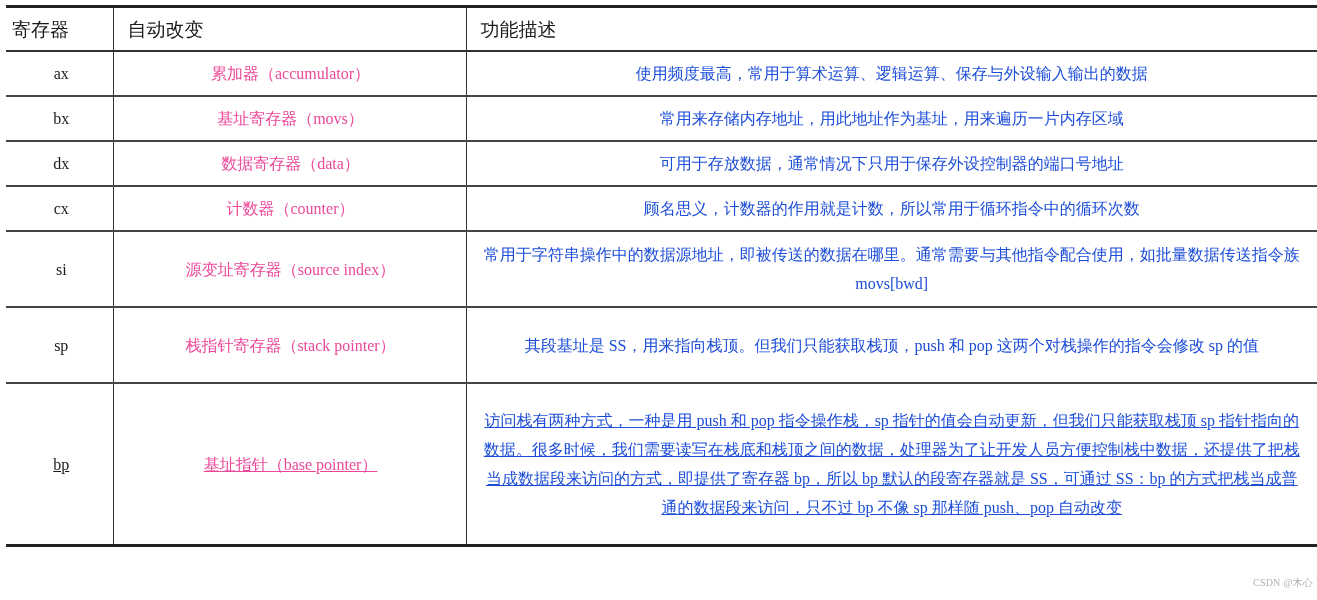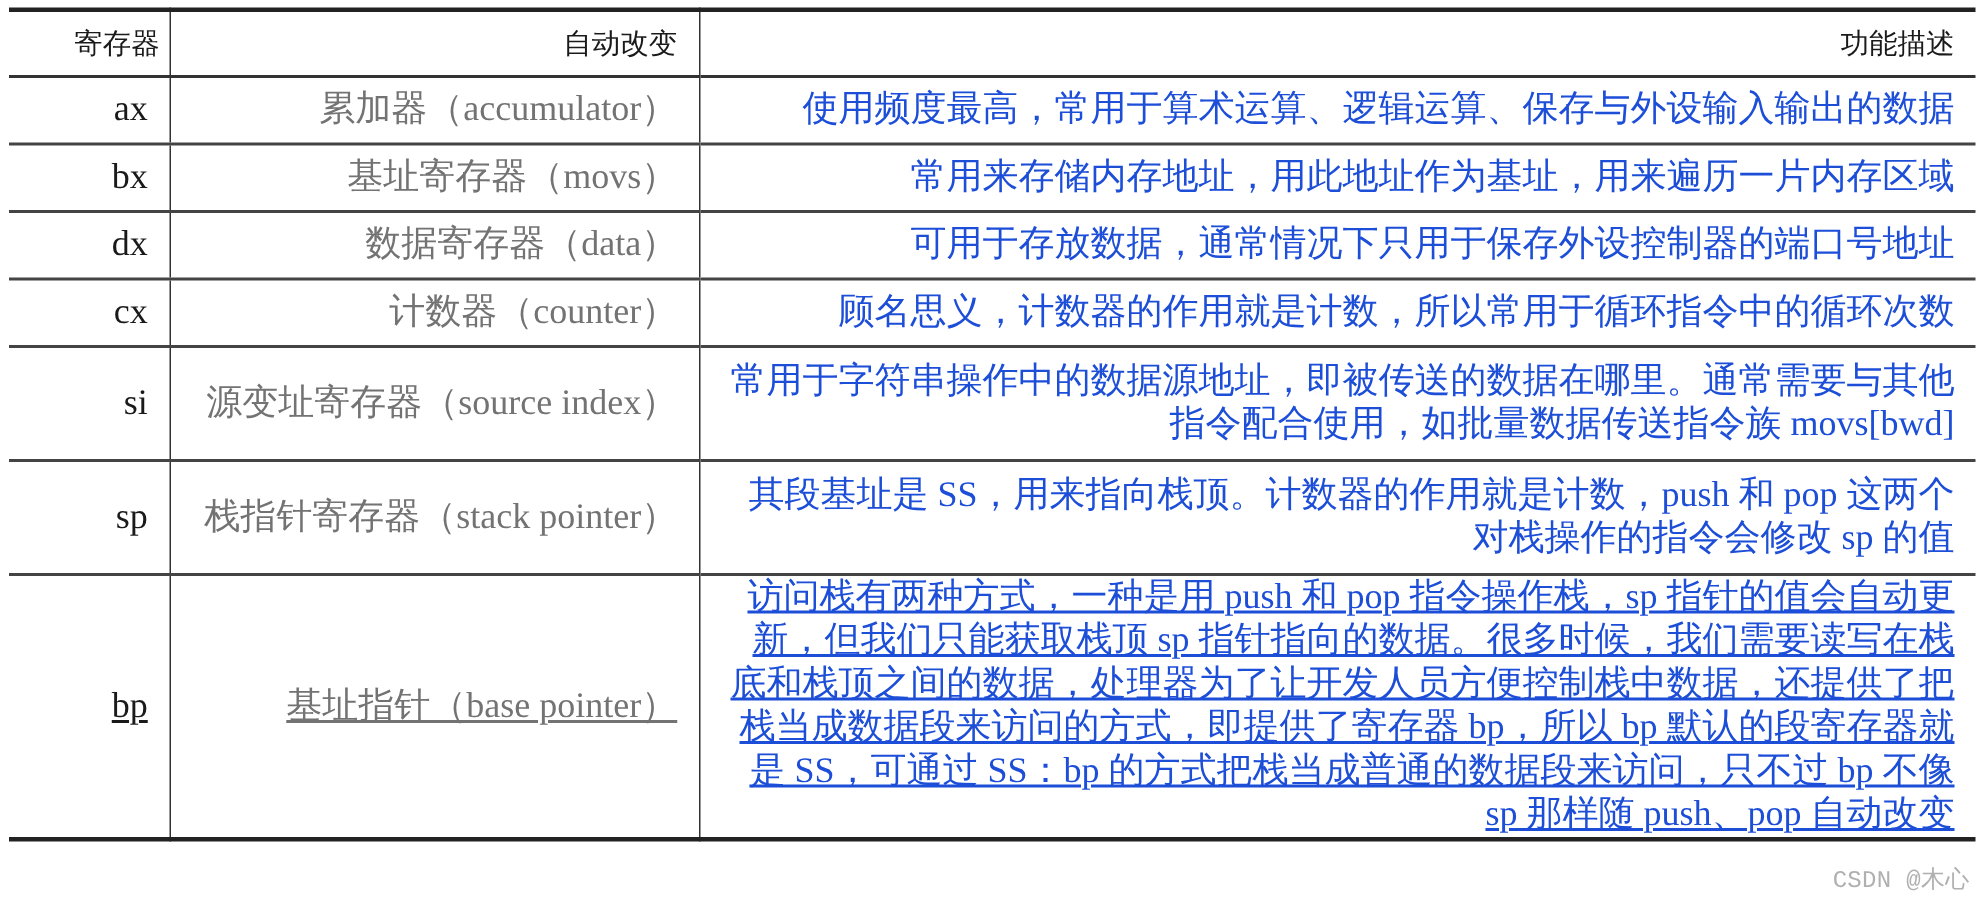--- a/index.html
+++ b/index.html
@@ -26,49 +26,49 @@
       border-bottom: 3px solid #222;
     }
     table.reg-table col.c1 { width: 107px; }
     table.reg-table col.c2 { width: 353px; }
     table.reg-table col.c3 { width: 851px; }
     table.reg-table th,
     table.reg-table td {
       border-left: 1.5px solid #333;
       border-top: 2px solid #444;
       vertical-align: middle;
-      text-align: right;
-      font-size: 24px;
+      text-align: center;
+      font-size: 16px;
       line-height: 29px;
       font-weight: normal;
       padding: 0 14px;
     }
     table.reg-table th:first-child,
     table.reg-table td:first-child { border-left: none; }
     table.reg-table th {
       height: 42px;
-      text-align: right;
+      text-align: left;
       font-family: Liberation Serif, serif;
       font-size: 19px;
       border-top: none;
       border-bottom: 2px solid #333;
     }
     table.reg-table th:first-child { padding-left: 6px; padding-right: 6px; }
     table.reg-table td.reg { padding-left: 18px; }
-    table.reg-table td.name { padding-left: 16px; color: #737373; }
+    table.reg-table td.name { padding-left: 16px; color: #ec4899; }
     table.reg-table td.desc { padding-left: 14px; padding-right: 14px; color: #1d4ed8; }
     tr.h1 td { height: 43px; }
     tr.h2 td { height: 74px; }
     tr.h5 td { height: 160px; text-decoration: underline; }
     .watermark {
       position: absolute;
       right: 4px;
       top: 576px;
-      font-family: Liberation Mono, monospace;
-      font-size: 16px;
+      font-family: Liberation Serif, serif;
+      font-size: 10px;
       color: #b0b0b0;
       letter-spacing: 0.2px;
     }
   </style>
 </head>
 <body>
 
 <table class="reg-table">
   <colgroup>
     <col class="c1">
@@ -104,21 +104,21 @@
       <td class="desc">顾名思义，计数器的作用就是计数，所以常用于循环指令中的循环次数</td>
     </tr>
     <tr class="h2">
       <td class="reg">si</td>
       <td class="name">源变址寄存器（source index）</td>
       <td class="desc">常用于字符串操作中的数据源地址，即被传送的数据在哪里。通常需要与其他指令配合使用，如批量数据传送指令族 movs[bwd]</td>
     </tr>
     <tr class="h2">
       <td class="reg">sp</td>
       <td class="name">栈指针寄存器（stack pointer）</td>
-      <td class="desc">其段基址是 SS，用来指向栈顶。计数器的作用就是计数，push 和 pop 这两个对栈操作的指令会修改 sp 的值</td>
+      <td class="desc">其段基址是 SS，用来指向栈顶。但我们只能获取栈顶，push 和 pop 这两个对栈操作的指令会修改 sp 的值</td>
     </tr>
     <tr class="h5">
       <td class="reg">bp</td>
       <td class="name">基址指针（base pointer）</td>
       <td class="desc">访问栈有两种方式，一种是用 push 和 pop 指令操作栈，sp 指针的值会自动更新，但我们只能获取栈顶 sp 指针指向的数据。很多时候，我们需要读写在栈底和栈顶之间的数据，处理器为了让开发人员方便控制栈中数据，还提供了把栈当成数据段来访问的方式，即提供了寄存器 bp，所以 bp 默认的段寄存器就是 SS，可通过 SS：bp 的方式把栈当成普通的数据段来访问，只不过 bp 不像 sp 那样随 push、pop 自动改变</td>
     </tr>
   </tbody>
 </table>
 
 <div class="watermark">CSDN @木心</div>

